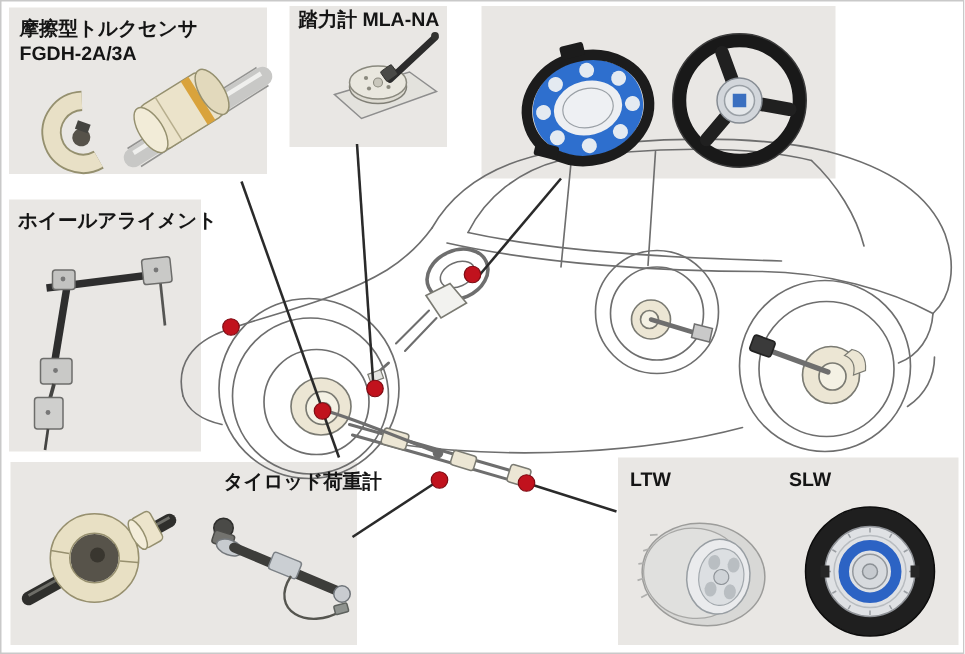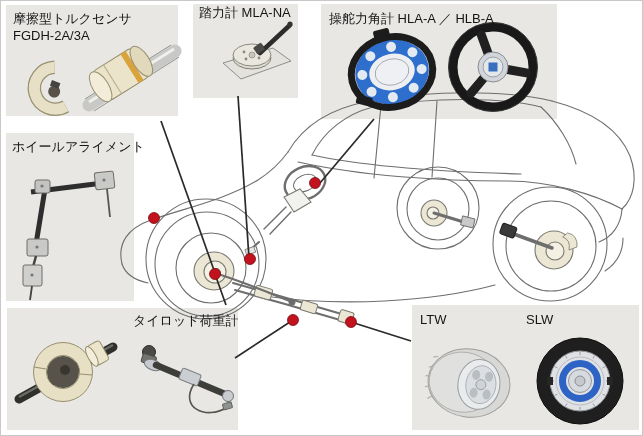--- a/index.html
+++ b/index.html
@@ -3,21 +3,21 @@
 <meta charset="utf-8">
 <style>
   html,body{margin:0;padding:0;background:#ffffff;}
   .stage{
     position:relative;width:643px;height:436px;background:#ffffff;
     border:1px solid #c9c9c9;box-sizing:border-box;overflow:hidden;
     font-family:"Liberation Sans","DejaVu Sans",sans-serif;
   }
   .box{position:absolute;background:#e9e7e4;}
   .box-label{
-    position:absolute;font-size:13px;font-weight:normal;color:#151515;
+    position:absolute;font-size:13px;font-weight:bold;color:#151515;
     line-height:17px;letter-spacing:0;white-space:nowrap;
   }
   svg.overlay{position:absolute;left:0;top:0;width:643px;height:436px;pointer-events:none;}
 </style>
 </head>
 <body>
 
 <div class="stage">
 
   <div class="box" style="left:5px;top:4px;width:172px;height:111px;"></div>
@@ -241,30 +241,27 @@
 
   <div class="box-label" style="left:12px;top:9px;">
     <div>摩擦型トルクセンサ</div>
     <div>FGDH-2A/3A</div>
   </div>
 
   <div class="box-label" style="left:198px;top:3px;">
     <div>踏力計 MLA-NA</div>
   </div>
 
-  <div class="box-label" style="left:328px;top:9px;">
-    <div>操舵力角計 HLA-A ／ HLB-A</div>
-  </div>
 
   <div class="box-label" style="left:11px;top:137px;">
     <div>ホイールアライメント</div>
   </div>
 
 
-  <div class="box-label" style="left:132px;top:311px;">
+  <div class="box-label" style="left:148px;top:311px;">
     <div>タイロッド荷重計</div>
   </div>
 
   <div class="box-label" style="left:419px;top:310px;">
     <div>LTW</div>
   </div>
 
   <div class="box-label" style="left:525px;top:310px;">
     <div>SLW</div>
   </div>

